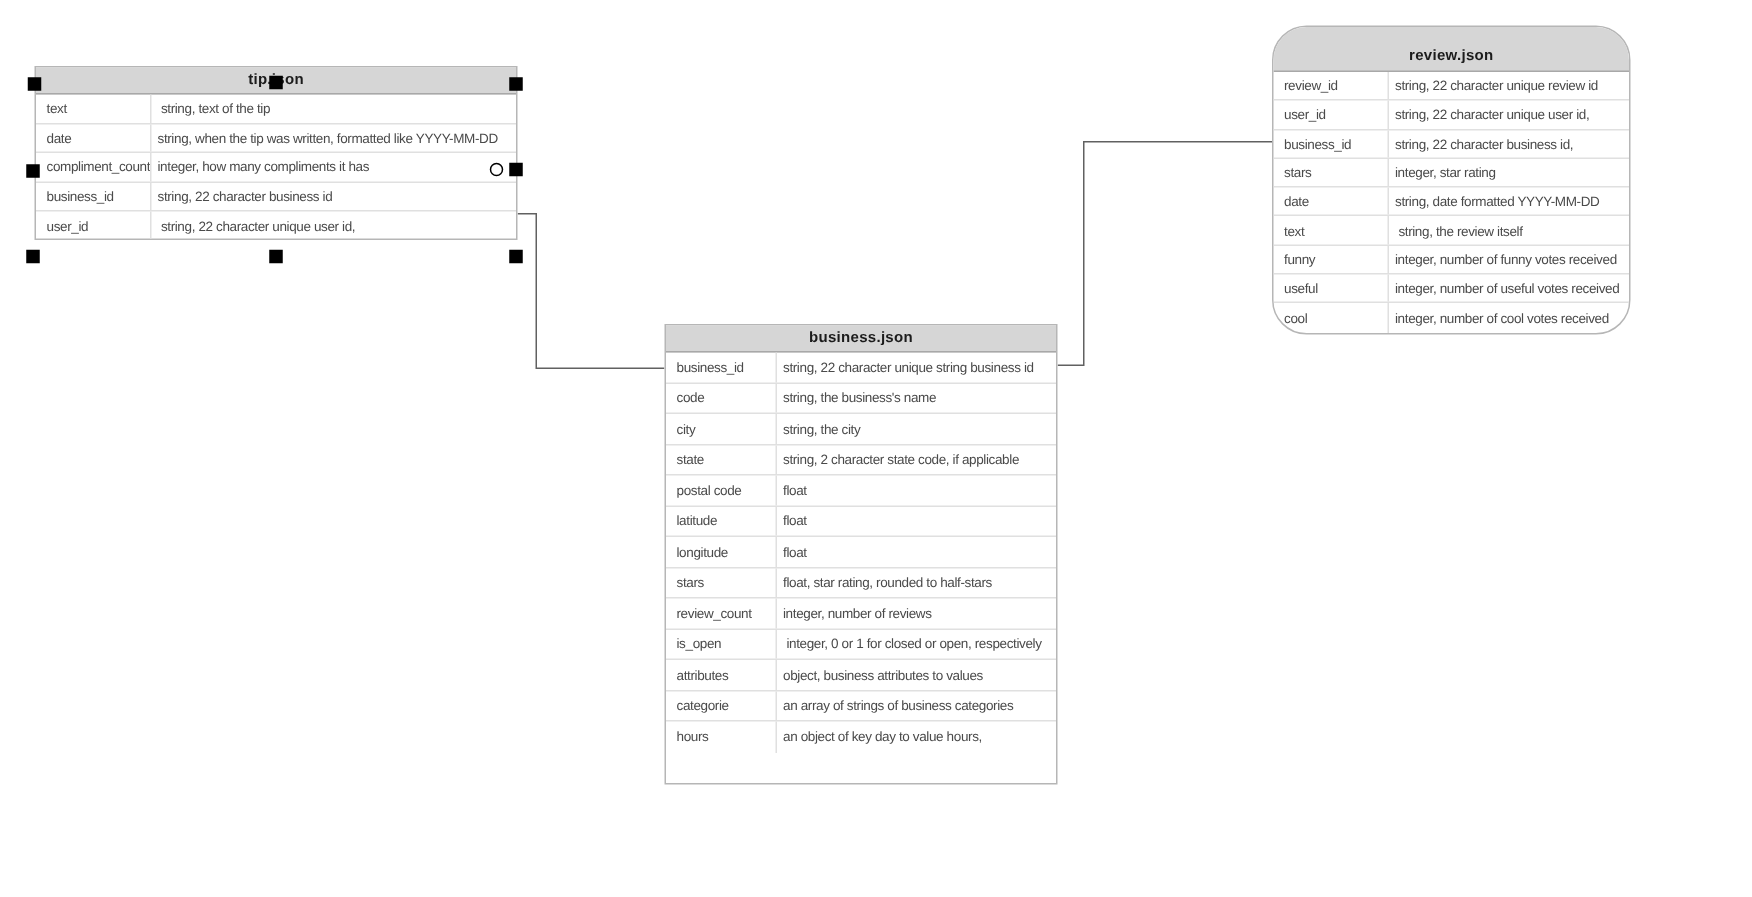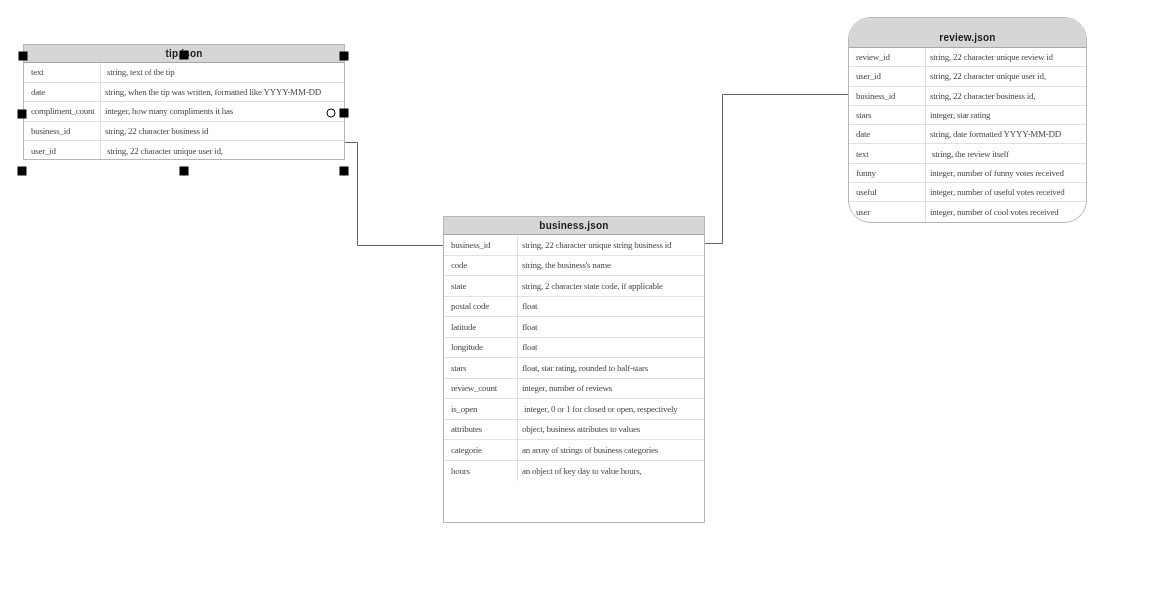--- a/index.html
+++ b/index.html
@@ -48,21 +48,20 @@
 
   .cell {
     display: flex;
     align-items: center;
     font-size: 9px;
     letter-spacing: -0.25px;
     color: #4a4a4a;
     overflow: hidden;
     white-space: pre;
     box-sizing: border-box;
-    font-family: Liberation Serif, serif;
   }
   .cell.key { padding-left: 7px; border-right: 1px solid #e0e0e0; flex: none; }
   .tip .cell.key      { width: 77px; }
   .business .cell.key { width: 74px; }
   .review .cell.key   { width: 77px; }
   .cell.desc { flex: 1; padding-left: 4px; }
 
   .handle {
     position: absolute;
     width: 9px; height: 9px;
@@ -133,20 +132,24 @@
     <div class="tbody">
         <div class="row">
           <div class="cell key">business_id</div>
           <div class="cell desc">string, 22 character unique string business id</div>
         </div>
         <div class="row">
           <div class="cell key">code</div>
           <div class="cell desc">string, the business's name</div>
         </div>
         <div class="row">
+          <div class="cell key">city</div>
+          <div class="cell desc">string, the city</div>
+        </div>
+        <div class="row">
           <div class="cell key">state</div>
           <div class="cell desc">string, 2 character state code, if applicable</div>
         </div>
         <div class="row">
           <div class="cell key">postal code</div>
           <div class="cell desc">float</div>
         </div>
         <div class="row">
           <div class="cell key">latitude</div>
           <div class="cell desc">float</div>
@@ -213,21 +216,21 @@
         </div>
         <div class="row">
           <div class="cell key">funny</div>
           <div class="cell desc">integer, number of funny votes received</div>
         </div>
         <div class="row">
           <div class="cell key">useful</div>
           <div class="cell desc">integer, number of useful votes received</div>
         </div>
         <div class="row">
-          <div class="cell key">user</div>
+          <div class="cell key">cool</div>
           <div class="cell desc">integer, number of cool votes received</div>
         </div>
       </div>
   </div>
 
   <div>
     <div class="handle h-tl"></div>
     <div class="handle h-tm"></div>
     <div class="handle h-tr"></div>
     <div class="handle h-ml"></div>

